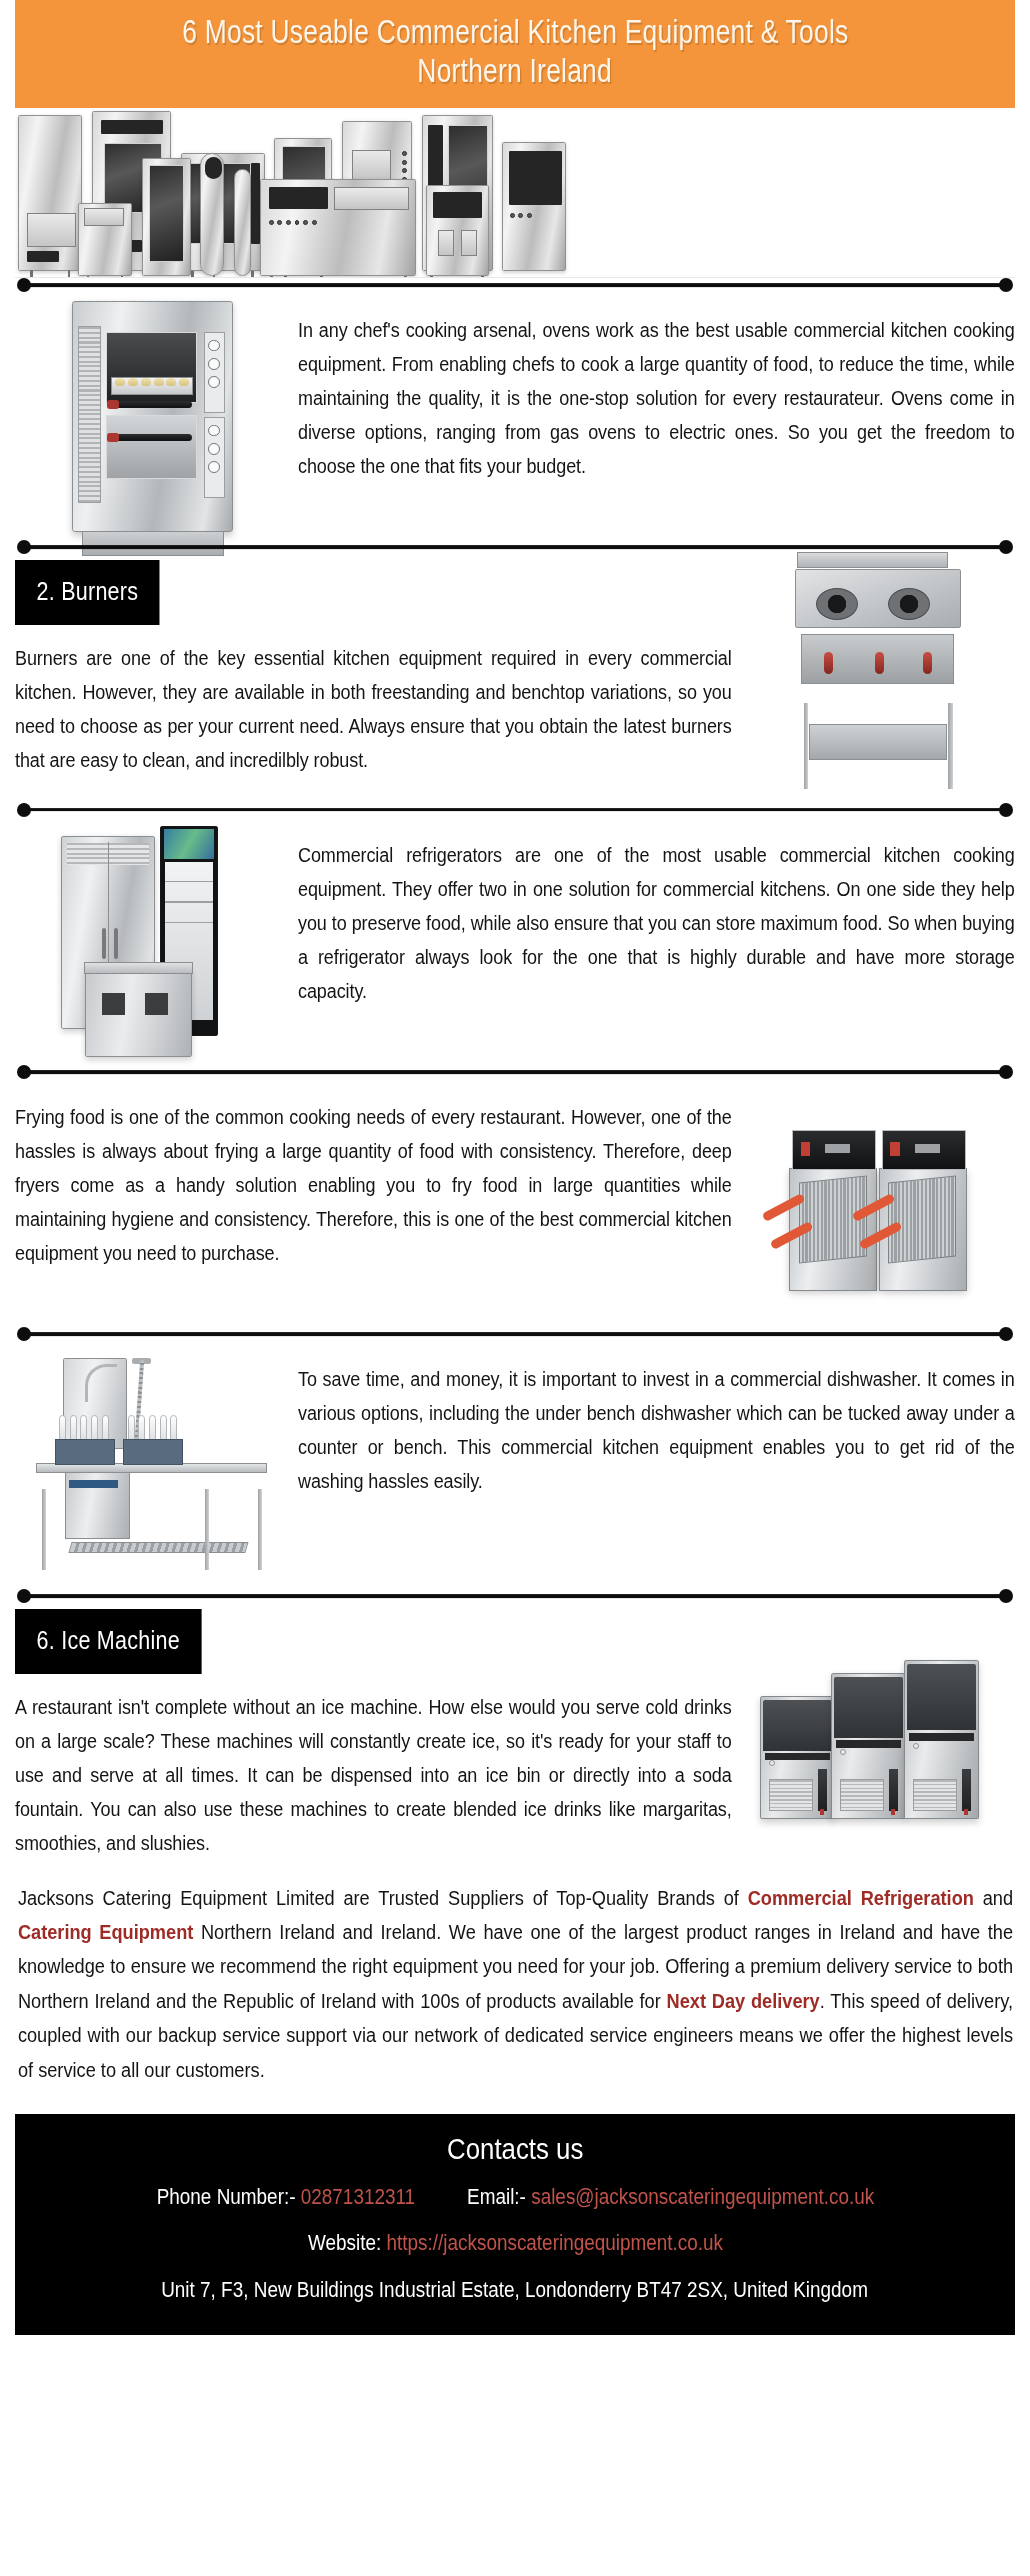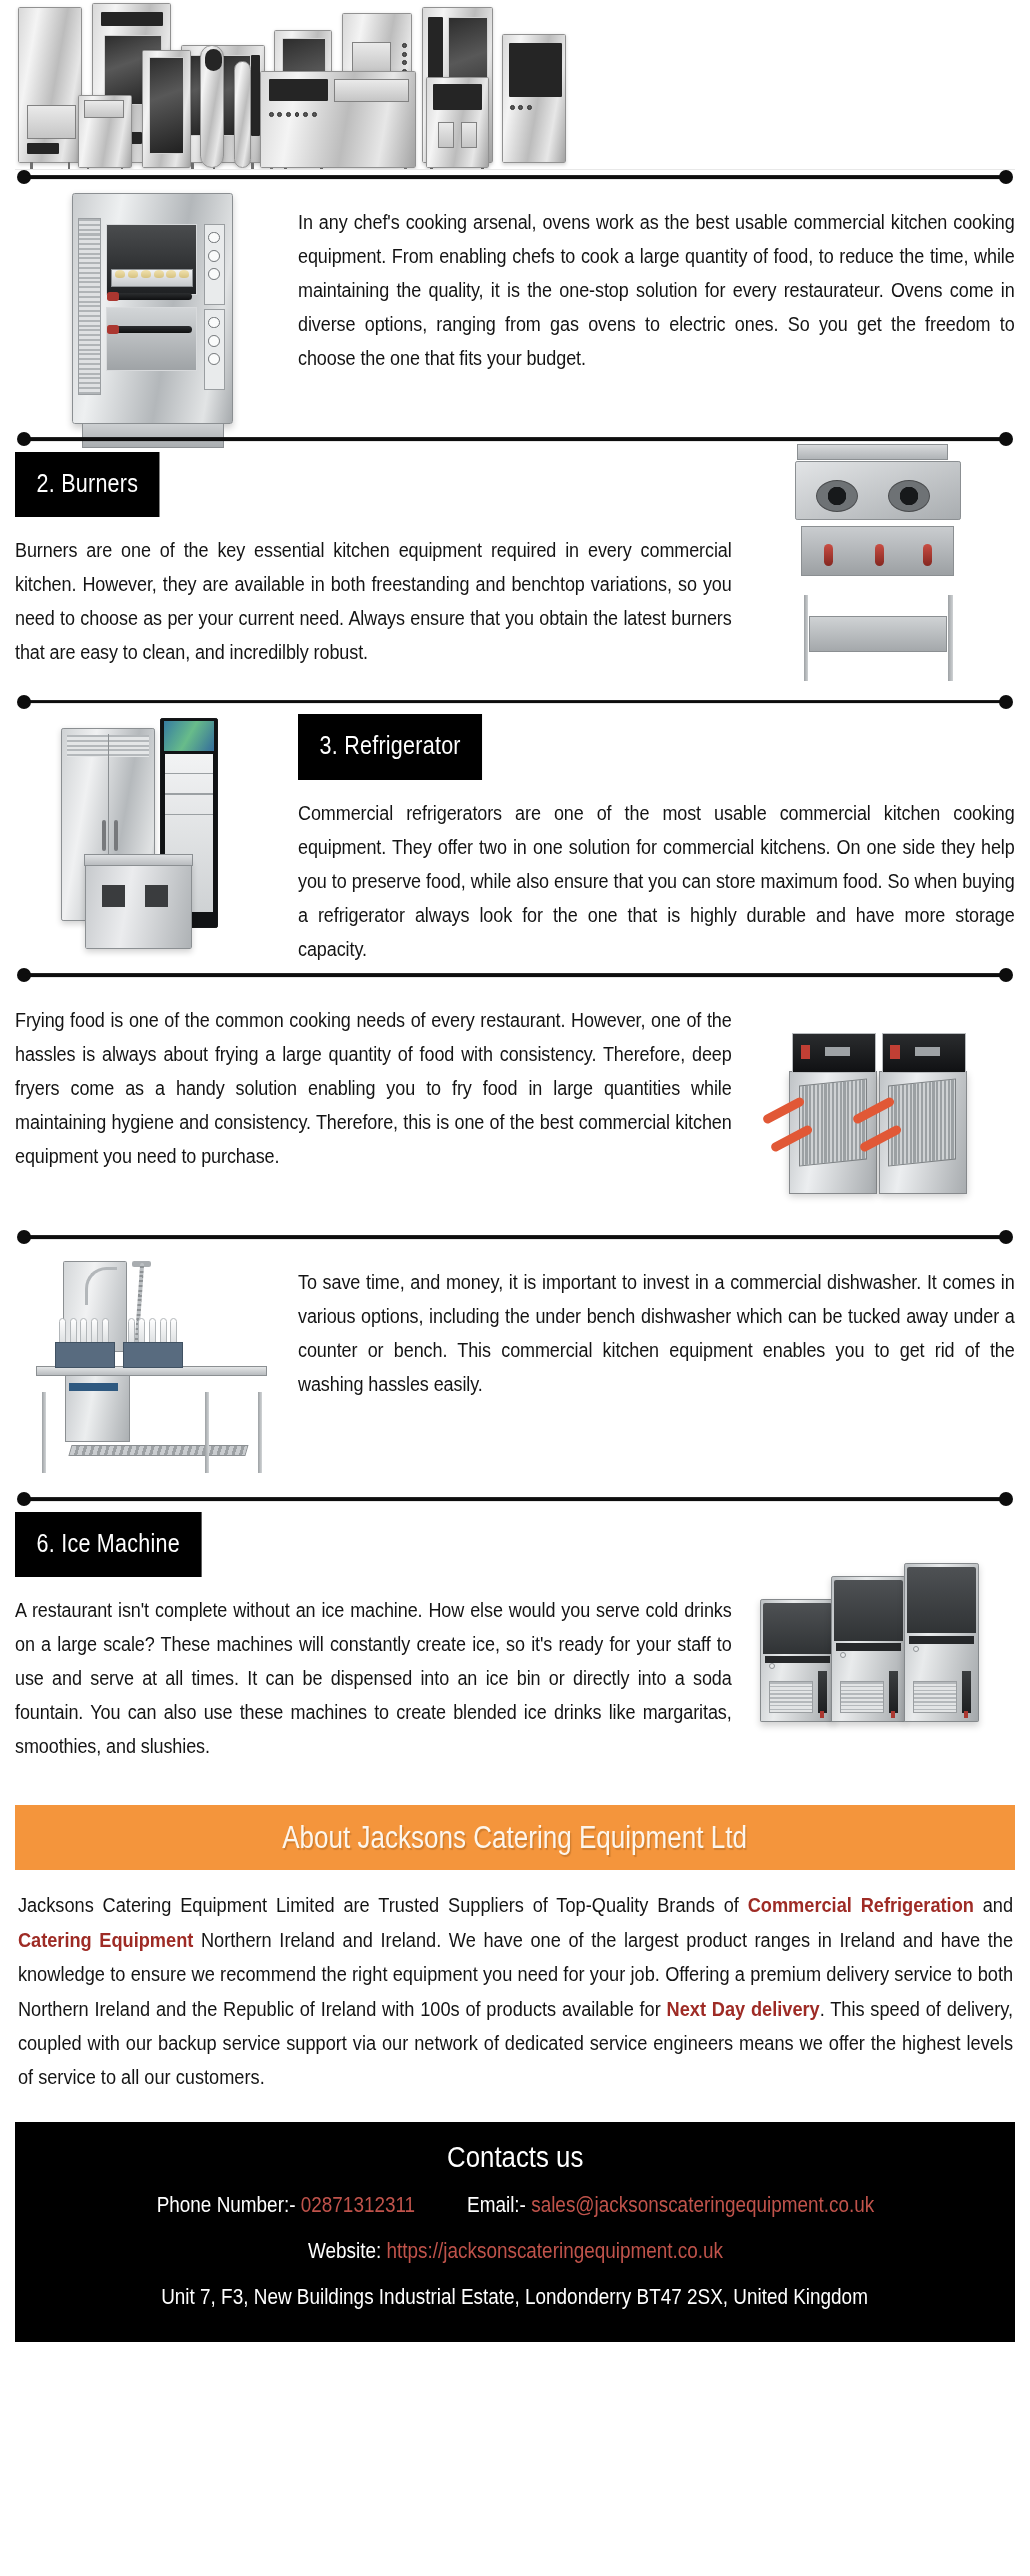--- a/index.html
+++ b/index.html
@@ -577,20 +577,24 @@
     transform: scaleX(0.88);
     display: inline-block;
     white-space: nowrap;
   }
 </style>
 </head>
 <body>
 
 <div class="page">
 
+  <div class="hero-banner">
+    <div class="hero-title-line">6 Most Useable Commercial Kitchen Equipment &amp; Tools</div>
+    <div class="hero-title-line">Northern Ireland</div>
+  </div>
 
   <div class="hero-collage">
     <div class="collage-row top">
       <div class="eq">
         <div class="body" style="width:64px;height:156px;">
           <div class="slot" style="left:7.5px;top:97px;width:49px;height:34px;"></div>
           <div class="panel" style="left:7.5px;top:135px;width:32px;height:10.7px;"></div>
         </div>
         <div class="leg" style="left:11.8px;"></div>
           <div class="leg" style="right:11.8px;"></div>
@@ -806,23 +810,20 @@
               </div>
           </div>
           <div class="counter">
             <div class="lid"></div>
             <div class="dr a"></div>
               <div class="dr b"></div>
           </div>
         </div>
       </div>
       <div class="sec-content">
-        <div class="sec-title-wrap">
-          <span class="sec-title">3. Refrigerator</span>
-        </div>
         <div class="sec-text">Commercial refrigerators are one of the most usable commercial kitchen cooking equipment. They offer two in one solution for commercial kitchens. On one side they help you to preserve food, while also ensure that you can store maximum food. So when buying a refrigerator always look for the one that is highly durable and have more storage capacity.</div>
       </div>
     </div>
   </div>
 
   <div class="divider">
     <span class="dot l"></span>
     <span class="bar"></span>
     <span class="dot r"></span>
   </div>
@@ -938,23 +939,20 @@
       </div>
       <div class="sec-content">
         <div class="sec-title-wrap">
           <span class="sec-title">6. Ice Machine</span>
         </div>
         <div class="sec-text">A restaurant isn't complete without an ice machine. How else would you serve cold drinks on a large scale? These machines will constantly create ice, so it's ready for your staff to use and serve at all times. It can be dispensed into an ice bin or directly into a soda fountain. You can also use these machines to create blended ice drinks like margaritas, smoothies, and slushies.</div>
       </div>
     </div>
   </div>
 
-  <div class="about-banner">
-    <div class="t">About Jacksons Catering Equipment Ltd</div>
-  </div>
 
   <div class="about-text"><span>Jacksons Catering Equipment Limited are Trusted Suppliers of Top-Quality Brands of </span><b>Commercial Refrigeration</b><span> and </span><b>Catering Equipment</b><span> Northern Ireland and Ireland. We have one of the largest product ranges in Ireland and have the knowledge to ensure we recommend the right equipment you need for your job. Offering a premium delivery service to both Northern Ireland and the Republic of Ireland with 100s of products available for </span><b>Next Day delivery</b><span>. This speed of delivery, coupled with our backup service support via our network of dedicated service engineers means we offer the highest levels of service to all our customers.</span></div>
 
   <div class="contacts">
     <div class="ttl">Contacts us</div>
 
     <div class="row r1">
       <span><span>Phone Number:-</span> <span class="accent">02871312311</span></span>
       <span><span>Email:-</span> <span class="accent">sales@jacksonscateringequipment.co.uk</span></span>
     </div>

